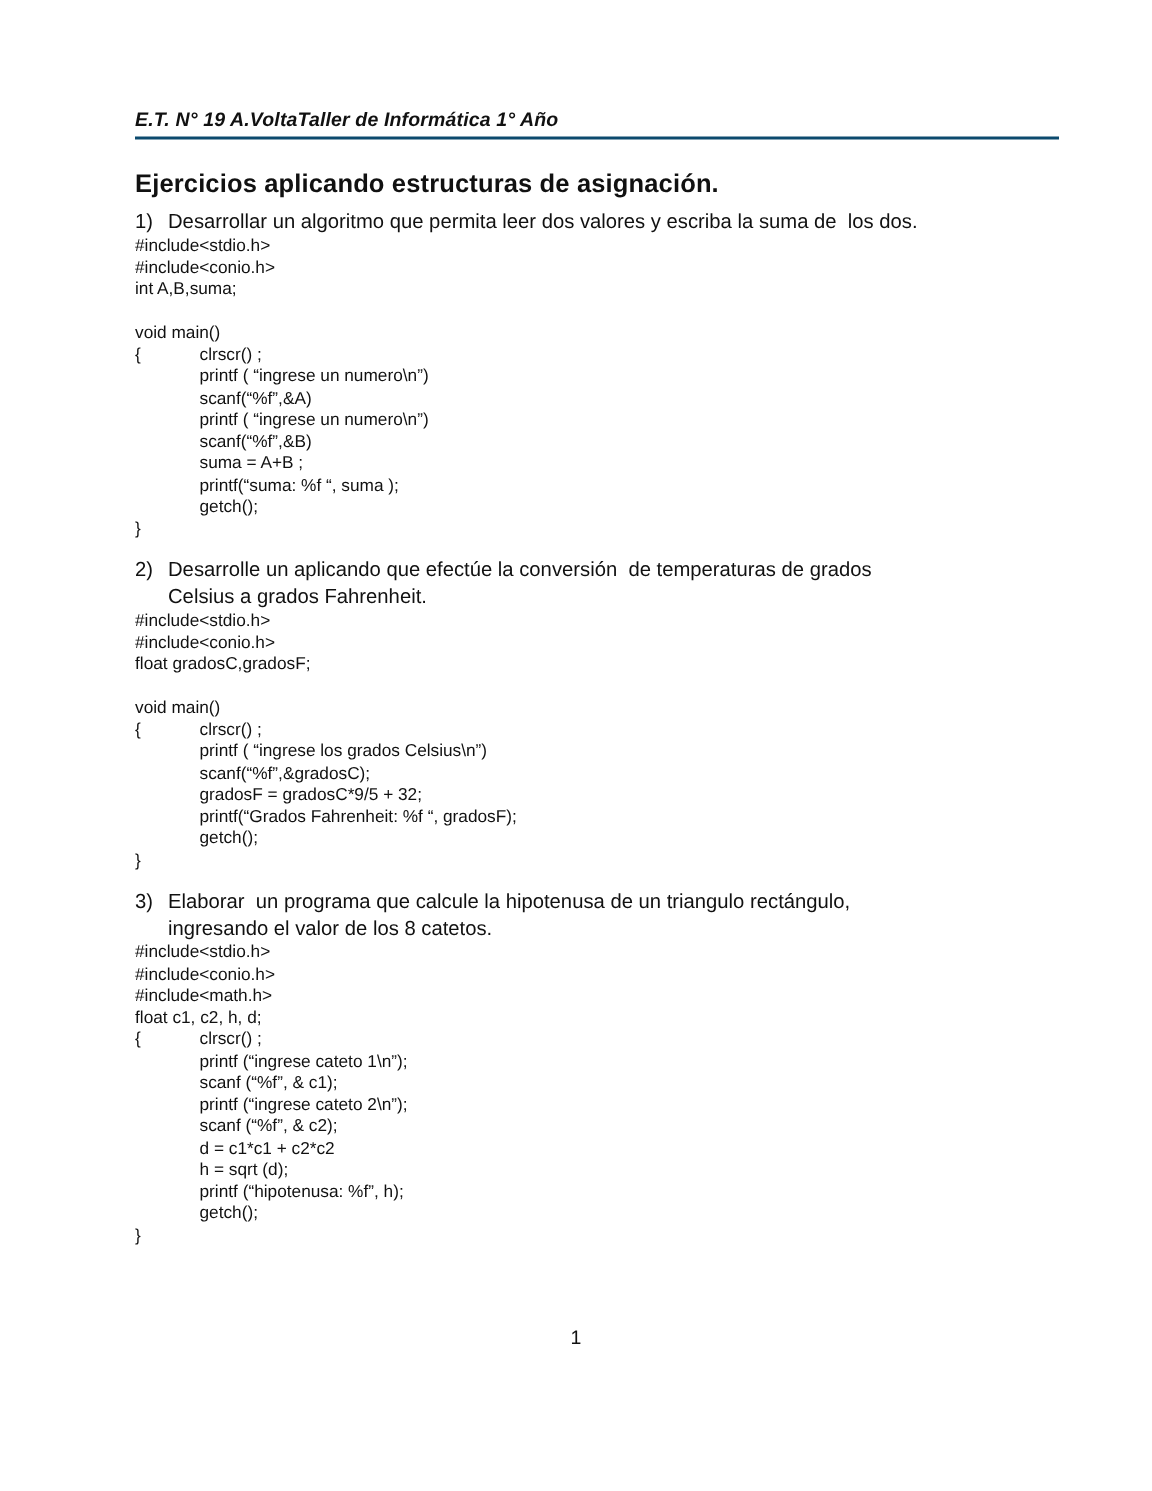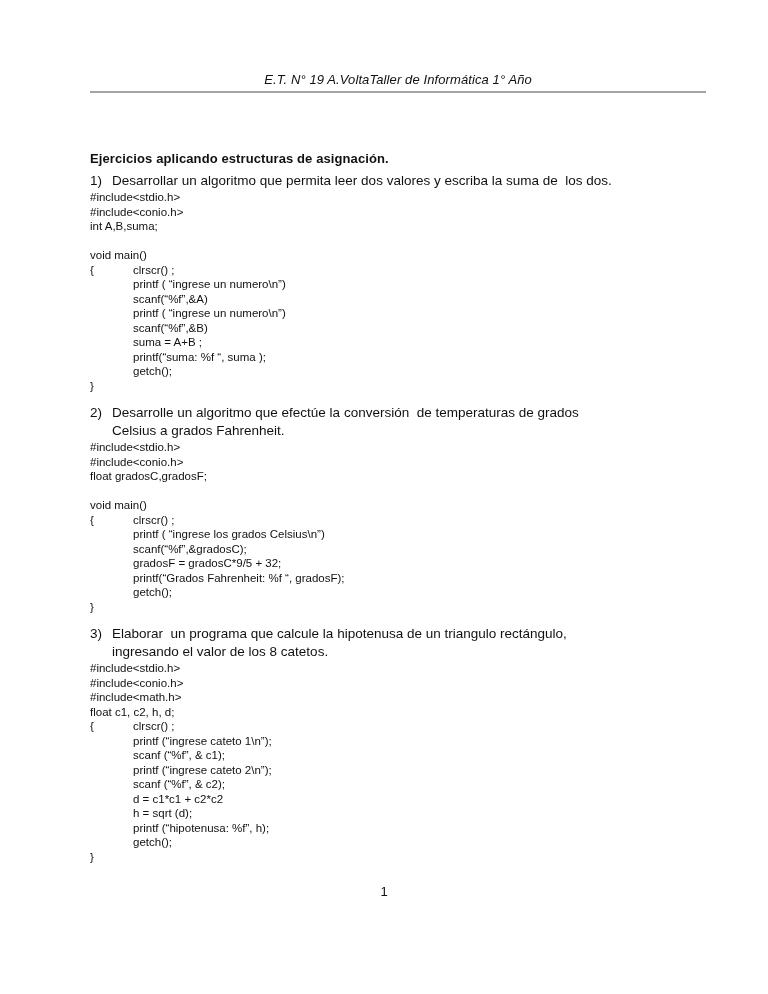--- a/index.html
+++ b/index.html
@@ -8,33 +8,33 @@
   .page {
     position: relative;
     width: 768px;
     height: 994px;
     background: #ffffff;
     padding: 72px 62px 0 90px;
     overflow: hidden;
   }
   .header {
     display: flex;
-    justify-content: center;
+    justify-content: flex-start;
     align-items: flex-end;
     font-size: 13px;
-    font-weight: normal;
+    font-weight: bold;
     font-style: italic;
     padding-bottom: 4px;
-    border-bottom: 2px solid #a3a3a3;
+    border-bottom: 2px solid #0c4a6e;
     letter-spacing: 0.1px;
   }
   .title {
-    margin-top: 58px;
+    margin-top: 20px;
     margin-bottom: 6px;
-    font-size: 13px;
+    font-size: 17px;
     font-weight: bold;
     letter-spacing: 0.1px;
   }
   .exercise + .exercise { margin-top: 11px; }
   .prompt-row {
     display: flex;
     align-items: flex-start;
     font-size: 13.5px;
     line-height: 18px;
   }
@@ -93,21 +93,21 @@
 	scanf(“%f”,&amp;B)
 	suma = A+B ;
 	printf(“suma: %f “, suma );
 	getch();
 }</div>
   </div>
 
   <div class="exercise">
     <div class="prompt-row">
       <span class="prompt-num">2)</span>
-      <span class="prompt-text">Desarrolle un algoritmo que efectúe la conversión  de temperaturas de grados
+      <span class="prompt-text">Desarrolle un aplicando que efectúe la conversión  de temperaturas de grados
 Celsius a grados Fahrenheit.</span>
     </div>
     <div class="code">#include&lt;stdio.h&gt;
 #include&lt;conio.h&gt;
 float gradosC,gradosF;
 
 void main()
 {	clrscr() ;
 	printf ( “ingrese los grados Celsius\n”)
 	scanf(“%f”,&amp;gradosC);

